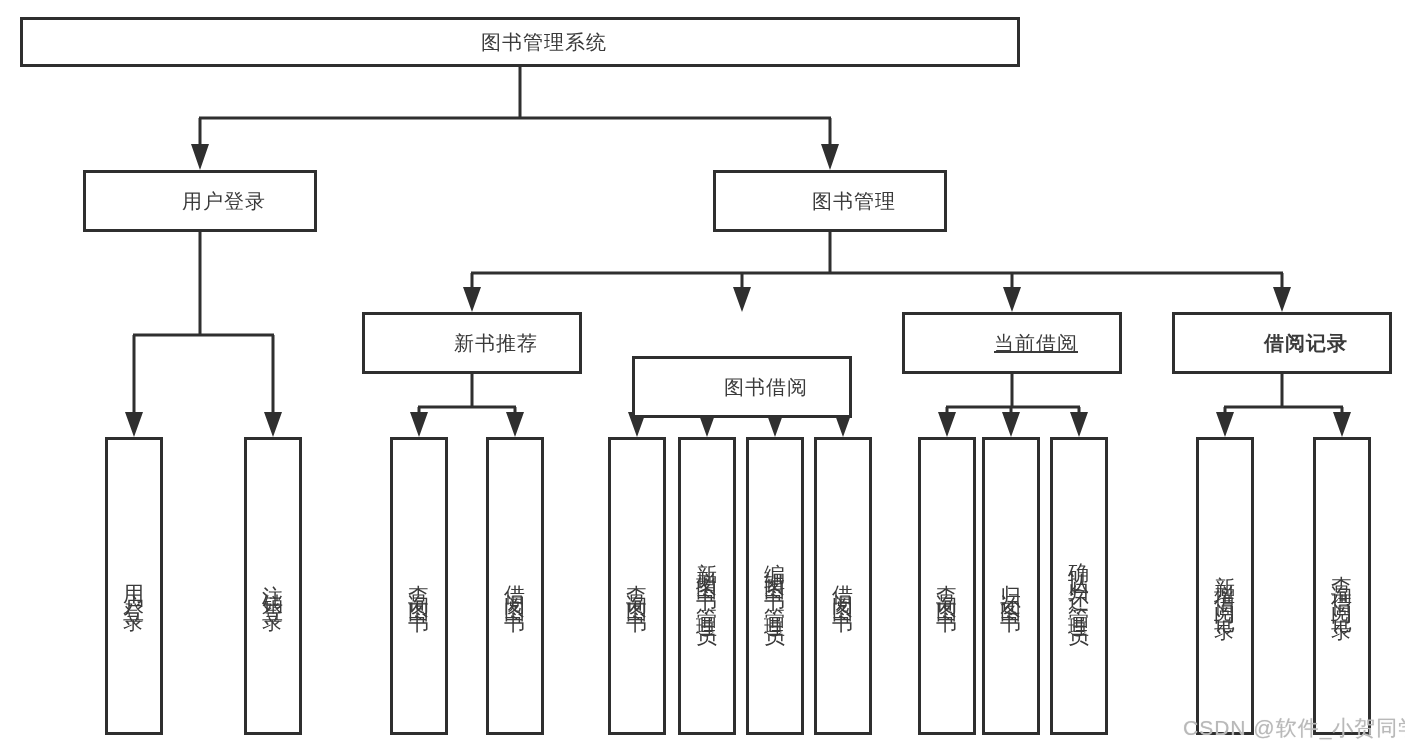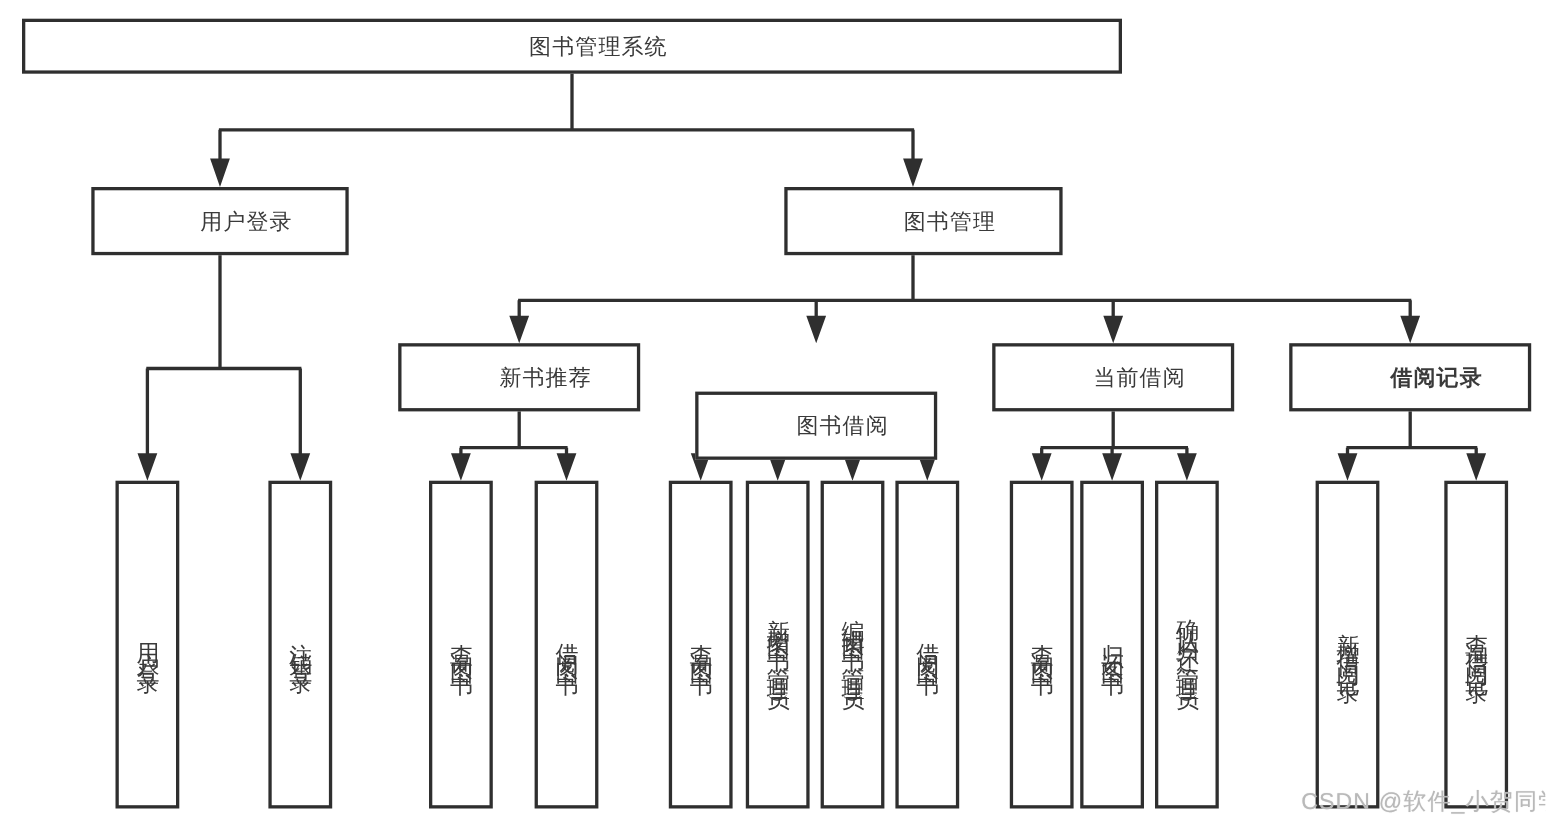--- a/index.html
+++ b/index.html
@@ -35,21 +35,21 @@
   .h-node {
     font-size: 20px;
     letter-spacing: 1px;
     white-space: nowrap;
     padding-left: 48px;
   }
   .root-node {
     left: 20px; top: 17px; width: 1000px; height: 50px;
   }
   .lvl2-a { left: 83px;  top: 170px; width: 234px; height: 62px; }
-  .lvl2-b { left: 713px; top: 170px; width: 253px; height: 62px; }
+  .lvl2-b { left: 713px; top: 170px; width: 234px; height: 62px; }
   .lvl3 { top: 312px; width: 220px; height: 62px; }
   .leaf {
     top: 437px; width: 58px; height: 298px;
   }
   .v-text {
     writing-mode: vertical-rl;
     text-orientation: mixed;
     font-size: 21px;
     line-height: 1;
     letter-spacing: 9px;
@@ -106,21 +106,21 @@
   <div class="node h-node lvl2-b">
     <span>图书管理</span>
   </div>
 
   <div class="node h-node lvl3" style="left:362px;align-items:center;">
     <span>新书推荐</span>
   </div>
   <div class="node h-node lvl3" style="left:632px;margin-top:44px;">
     <span>图书借阅</span>
   </div>
-  <div class="node h-node lvl3" style="left:902px;">
+  <div class="node h-node lvl3" style="left:902px;text-decoration:underline;">
     <span>当前借阅</span>
   </div>
   <div class="node h-node lvl3" style="left:1172px;font-weight:bold;">
     <span>借阅记录</span>
   </div>
 
   <div class="node leaf" style="left:105px;">
     <span class="v-text">用户登录</span>
   </div>
   <div class="node leaf" style="left:244px;">

